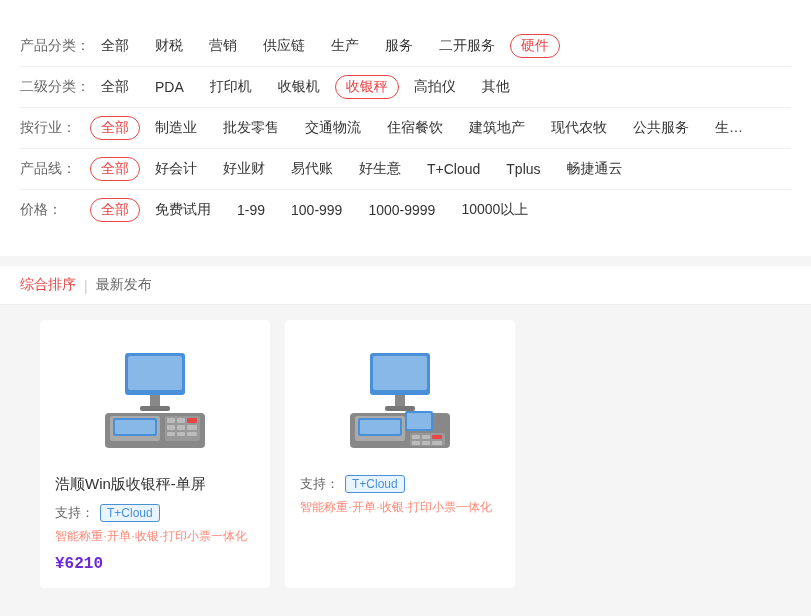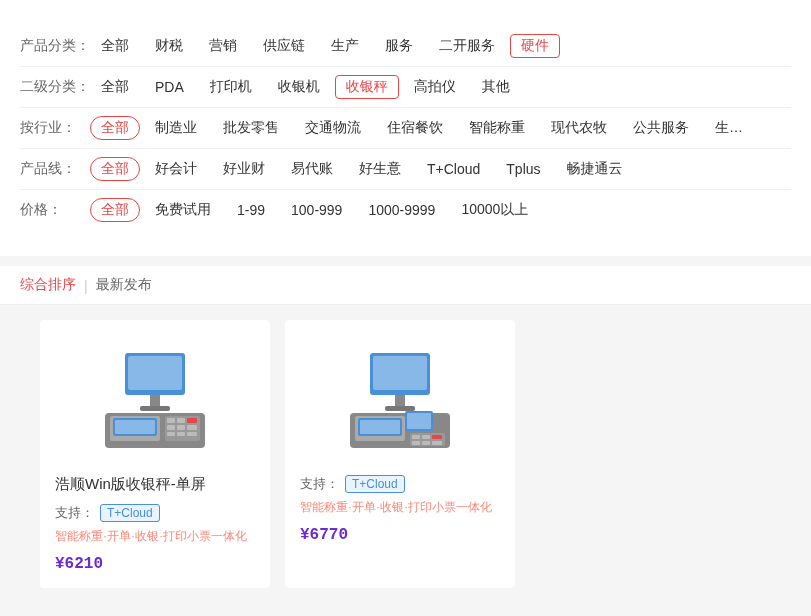--- a/index.html
+++ b/index.html
@@ -4,21 +4,21 @@
   <style>
     * { box-sizing: border-box; margin: 0; padding: 0; }
     body { font-family: "Microsoft YaHei", "PingFang SC", sans-serif; background: #f5f5f5; font-size: 14px; color: #333; }
     
     .filter-section { background: #fff; padding: 26px 20px; }
     .filter-row { display: flex; align-items: center; padding: 8px 0; border-bottom: 1px solid #f0f0f0; flex-wrap: nowrap; }
     .filter-row:last-child { border-bottom: none; }
     .filter-label { color: #666; min-width: 70px; font-size: 14px; flex-shrink: 0; }
     .filter-items { display: flex; align-items: center; flex-wrap: wrap; gap: 4px; }
     .filter-item { padding: 2px 10px; cursor: pointer; color: #333; font-size: 14px; border-radius: 12px; border: 1px solid transparent; }
-    .filter-item.active-red { color: #e84545; border: 1px solid #e84545; border-radius: 4px; }
+    .filter-item.active-red { color: #e84545; border: 1px solid #e84545; border-radius: 12px; }
     .filter-item.active-outline { color: #e84545; border: 1px solid #e84545; border-radius: 12px; }
 
     .sort-bar { background: #fff; margin-top: 10px; padding: 10px 20px; display: flex; align-items: flex-end; gap: 0; border-bottom: 1px solid #eee; }
     .sort-item { color: #e84545; font-size: 14px; cursor: pointer; }
     .sort-divider { color: #ccc; margin: 0 8px; }
     .sort-item-normal { color: #666; font-size: 14px; cursor: pointer; }
 
     .products-area { padding: 15px 20px; background: #f5f5f5; margin-left: 20px; }
     .products-grid { display: flex; gap: 15px; flex-wrap: wrap; }
     .product-card { background: #fff; border-radius: 4px; width: 230px; padding: 20px 15px 15px; cursor: pointer; }
@@ -63,21 +63,21 @@
   </div>
 
   <div class="filter-row">
     <span class="filter-label">按行业：</span>
     <div class="filter-items">
       <span class="filter-item active-outline">全部</span>
       <span class="filter-item">制造业</span>
       <span class="filter-item">批发零售</span>
       <span class="filter-item">交通物流</span>
       <span class="filter-item">住宿餐饮</span>
-      <span class="filter-item">智能称重</span>
+      <span class="filter-item">建筑地产</span>
       <span class="filter-item">现代农牧</span>
       <span class="filter-item">公共服务</span>
       <span class="filter-item">生…</span>
     </div>
   </div>
 
   <div class="filter-row">
     <span class="filter-label">产品线：</span>
     <div class="filter-items">
       <span class="filter-item active-outline">全部</span>
@@ -177,17 +177,16 @@
           <rect x="72" y="93" width="8" height="4" rx="1" fill="#bbb"></rect>
           <rect x="82" y="93" width="8" height="4" rx="1" fill="#bbb"></rect>
           <rect x="92" y="93" width="10" height="4" rx="1" fill="#bbb"></rect>
         </svg>
       </div>
       <div class="product-support">
         <span>支持：</span>
         <span class="support-badge">T+Cloud</span>
       </div>
       <div class="product-desc">智能称重·开单·收银·打印小票一体化</div>
-      <div class="product-price">¥6770</div>
     </div>
 
   </div>
 </div>
 
 </body></html>

